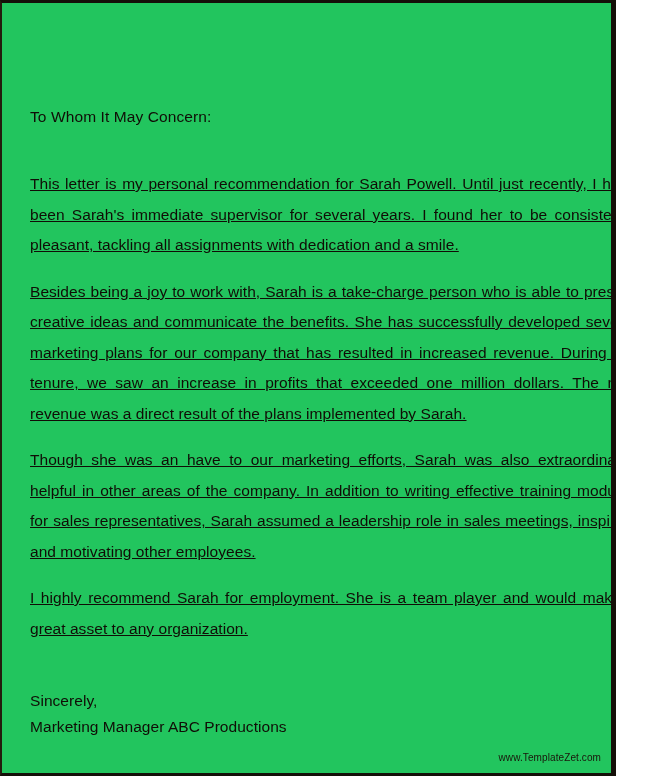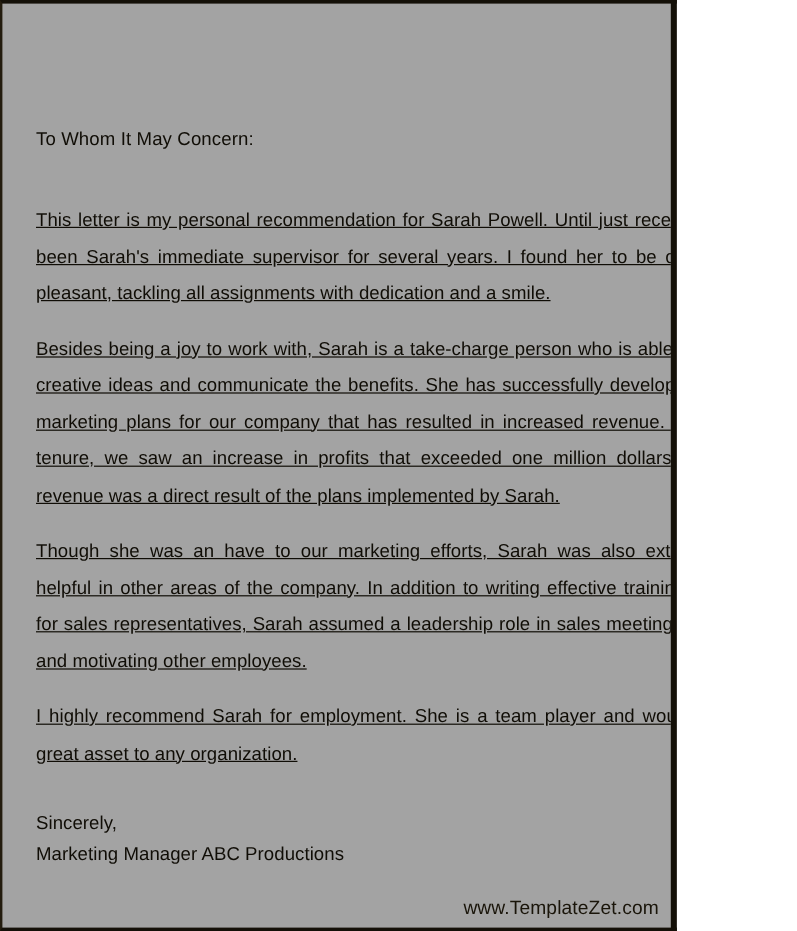--- a/index.html
+++ b/index.html
@@ -9,23 +9,23 @@
   body {
     width: 664px;
     height: 776px;
     background: #ffffff;
     font-family: "Liberation Sans", sans-serif;
   }
 
   .letter-page {
     position: relative;
     box-sizing: border-box;
-    width: 564px;
+    width: 616px;
     height: 776px;
-    background: #a3a3a3;
+    background: #22c55e;
     border-top: 3px solid #141008;
     border-left: 2px solid #231c0e;
     border-right: 5px solid #141008;
     border-bottom: 3px solid #141008;
     overflow: hidden;
   }
 
   .letter-body {
     position: absolute;
     left: 28px;
@@ -51,37 +51,37 @@
     margin: 0 0 16px 0;
     letter-spacing: 0.05px;
     text-decoration: underline;
   }
 
   .para.last-para {
     margin-bottom: 12px;
   }
 
   .closing-block {
-    margin-top: 30px;
+    margin-top: 44px;
   }
 
   .closing-line {
     font-size: 15.5px;
     line-height: 26px;
     color: #100d06;
     text-align: left;
     margin: 0;
     letter-spacing: 0.05px;
   }
 
   .watermark {
     position: absolute;
     right: 10px;
     bottom: 8px;
-    font-size: 16px;
+    font-size: 10px;
     line-height: 14px;
     color: #1a150a;
     letter-spacing: 0.1px;
     text-align: right;
   }
 </style>
 </head>
 <body>
 
 <div class="letter-page">

